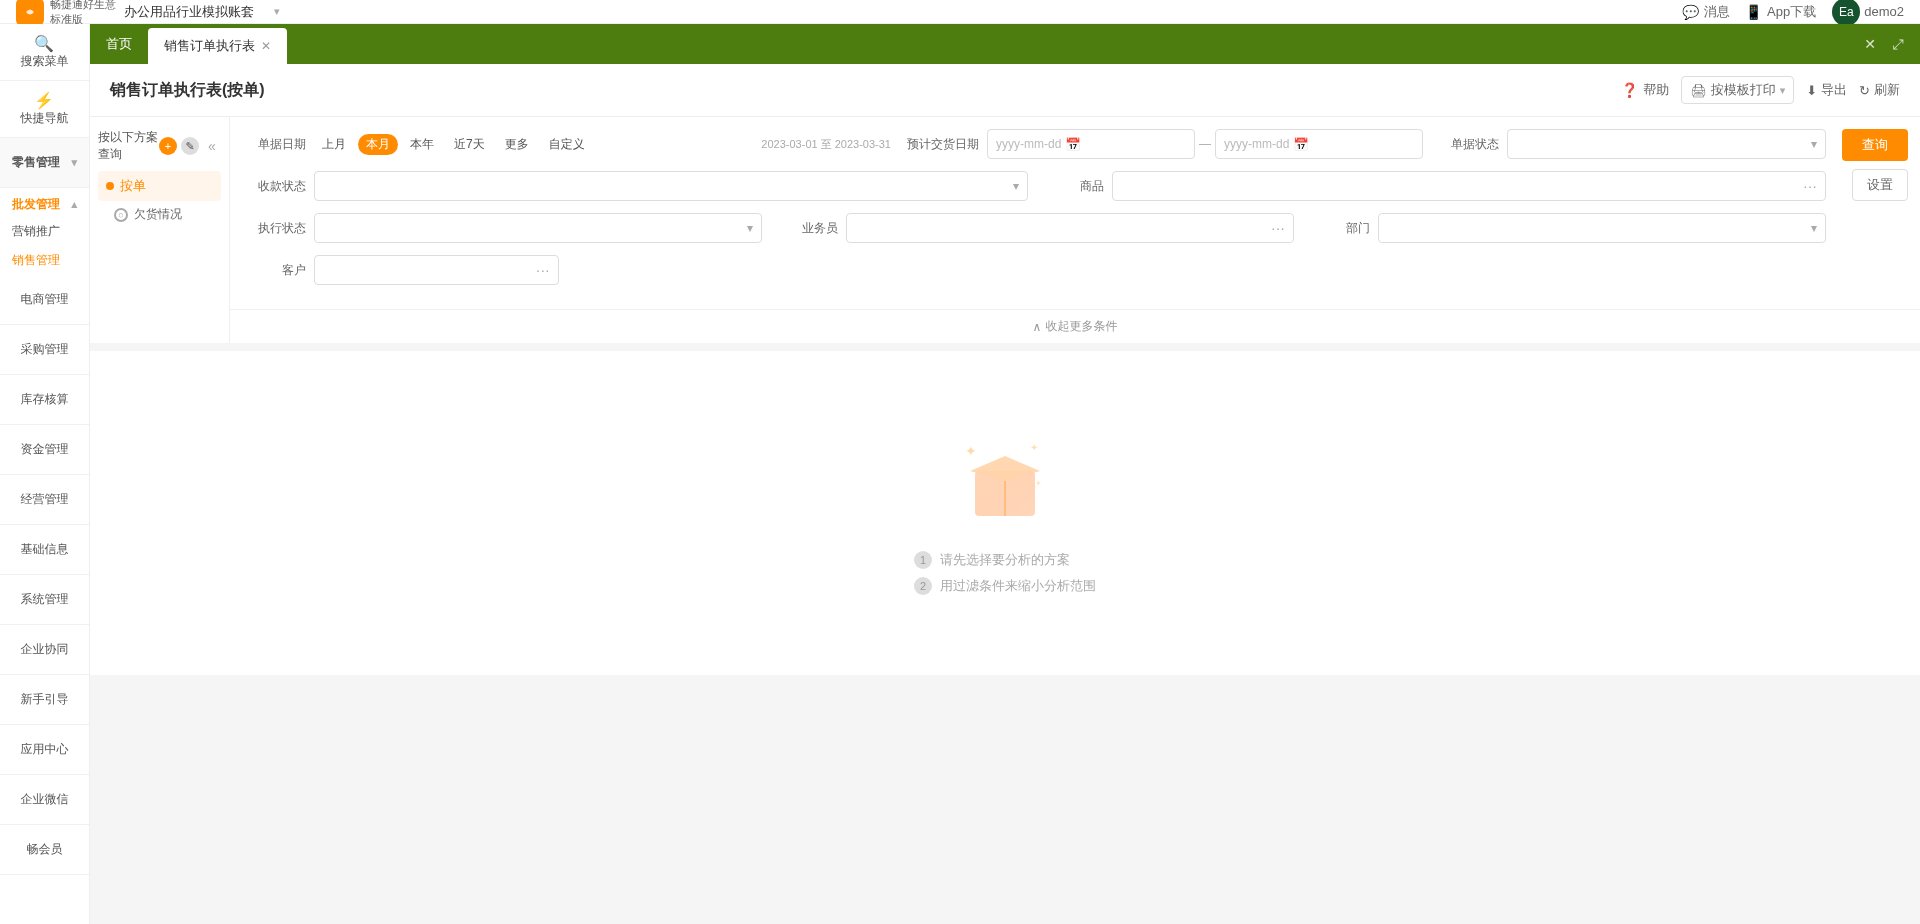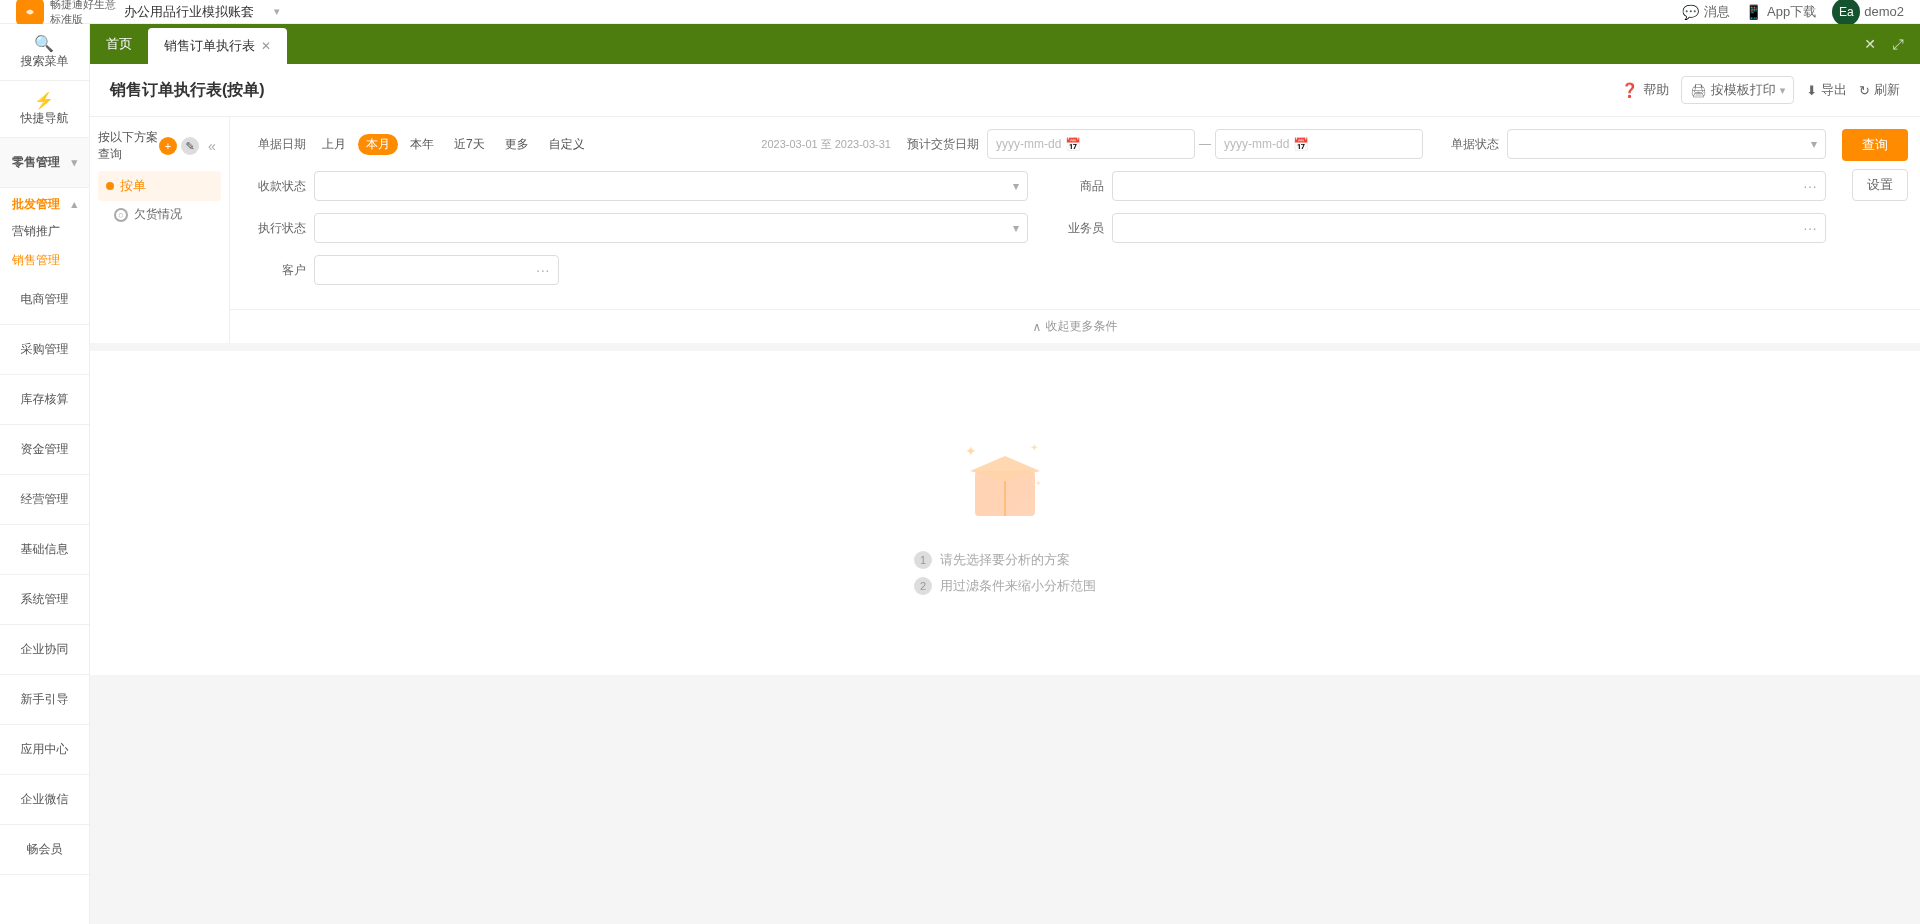--- a/index.html
+++ b/index.html
@@ -803,20 +803,27 @@
                     <span class="chevron-down"></span>
                   </div>
                 </div>
                 <div class="filter-field">
                   <span class="filter-label">业务员</span>
                   <div class="filter-select">
                     <span style="color:#bbb;"></span>
                     <span class="ellipsis"></span>
                   </div>
                 </div>
+                <div class="filter-field">
+                  <span class="filter-label">部门</span>
+                  <div class="filter-select">
+                    <span style="color:#bbb;"></span>
+                    <span class="chevron-down"></span>
+                  </div>
+                </div>
               </div>
 
               <div class="filter-row">
                 <div class="filter-field" style="flex:0.6;">
                   <span class="filter-label">客户</span>
                   <div class="filter-select">
                     <span style="color:#bbb;"></span>
                     <span class="ellipsis"></span>
                   </div>
                 </div>

